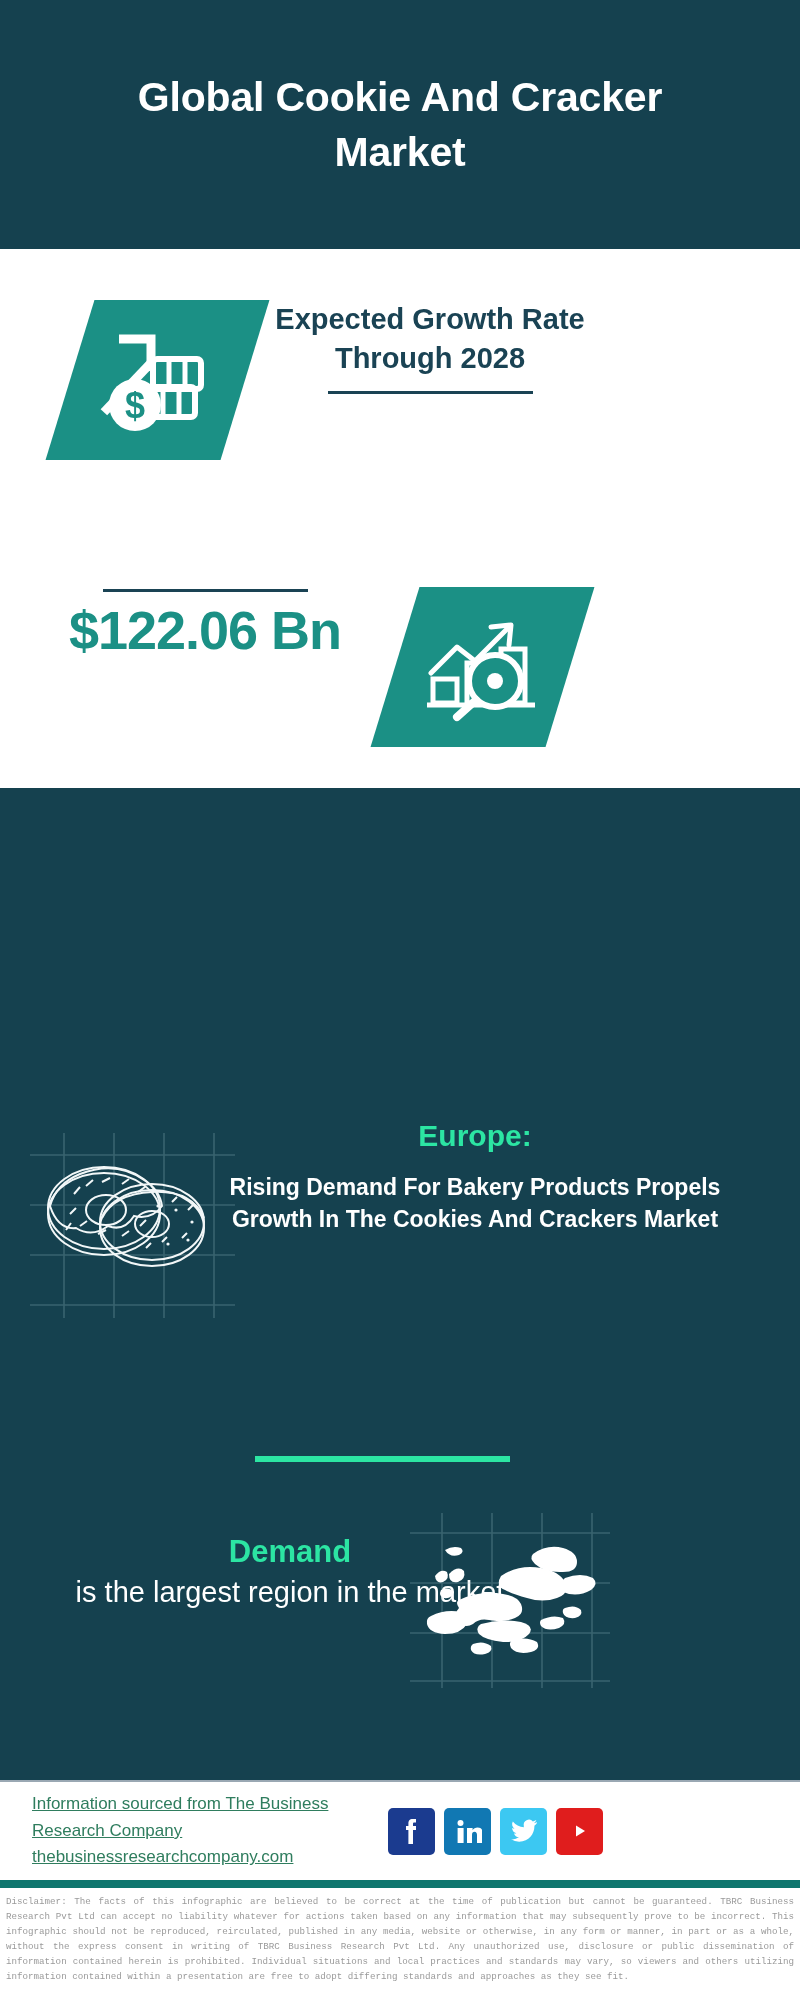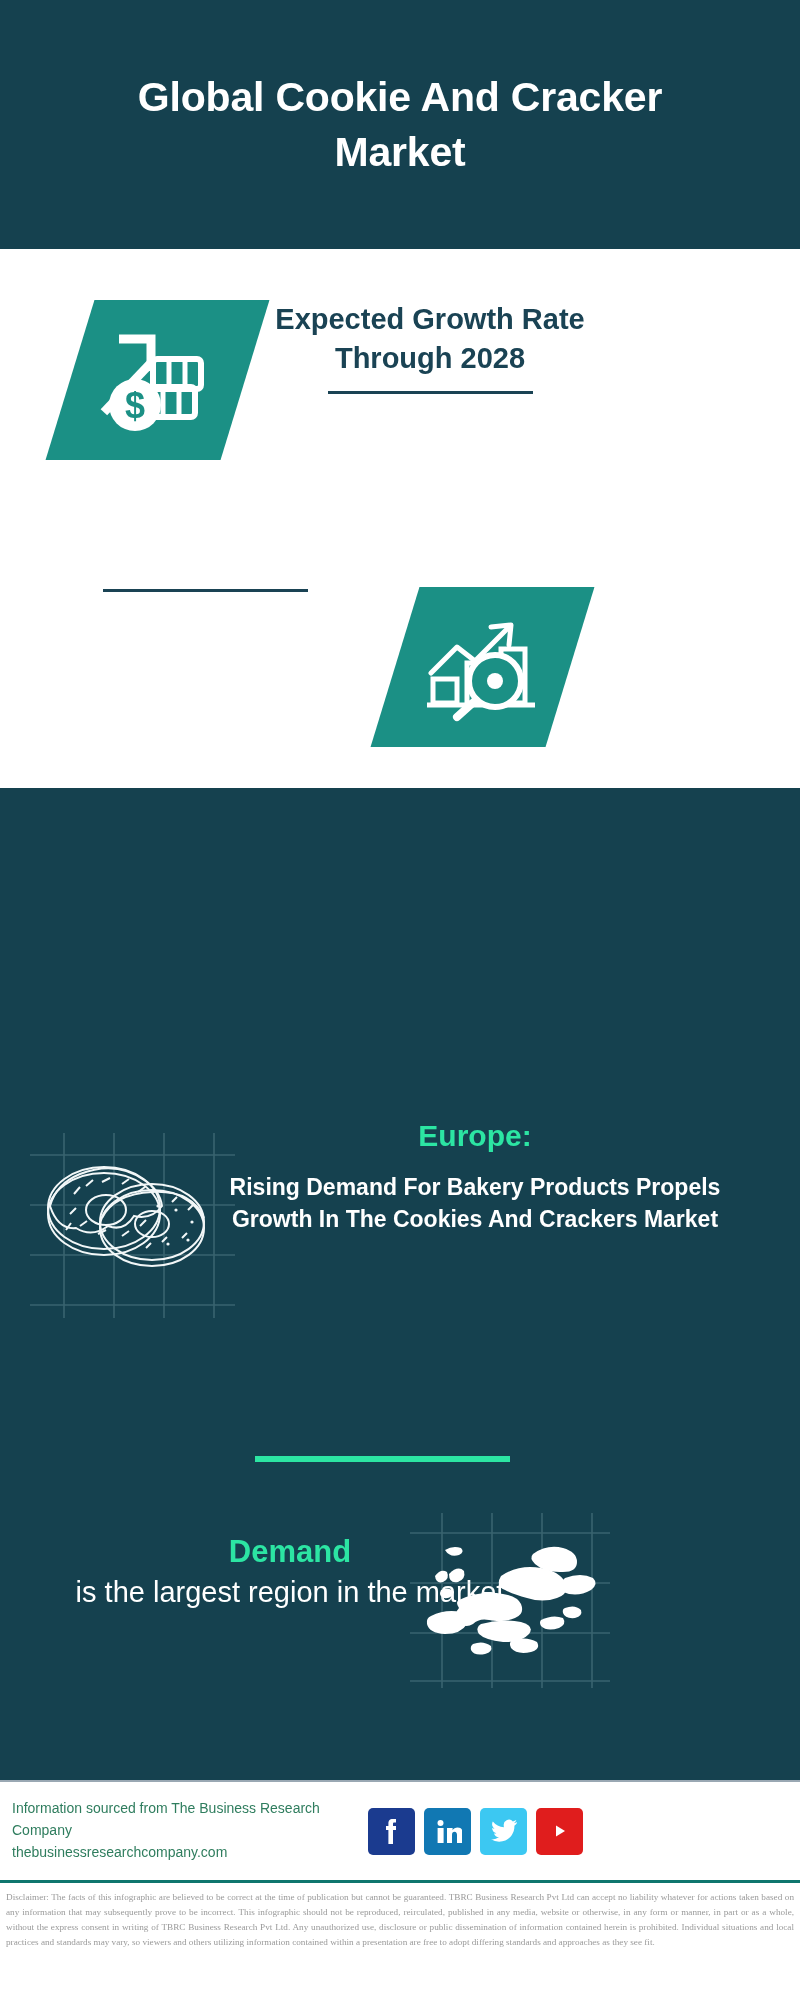--- a/index.html
+++ b/index.html
@@ -190,25 +190,26 @@
   .footer-bar {
     position: absolute;
     left: 0; top: 1780px;
     width: 800px; height: 100px;
     background: #ffffff;
     border-top: 2px solid #9aa8b3;
     display: flex;
     align-items: center;
   }
   .source-text {
-    margin-left: 12px;
+    margin-left: 32px;
     color: #2f7d5e;
-    font-size: 14px;
+    font-size: 17px;
     line-height: 1.55;
     width: 350px;
+    text-decoration: underline;
   }
   .social-row {
     display: flex;
     gap: 9px;
     margin-left: 6px;
   }
   .social {
     width: 47px; height: 47px;
     border-radius: 5px;
     display: flex;
@@ -218,27 +219,27 @@
   .sc-facebook { background: #1b3b8f; }
   .sc-linkedin { background: #1178b3; }
   .sc-twitter  { background: #3cc8f2; }
   .sc-youtube  { background: #e01d1d; }
 
   .disclaimer {
     position: absolute;
     left: 0; top: 1880px;
     width: 800px; height: 120px;
     background: #ffffff;
-    border-top: 3px solid #0f766e;
+    border-top: 8px solid #0f766e;
     padding: 7px 6px 0 6px;
     color: #9a9a9a;
     font-size: 9.2px;
     line-height: 1.62;
     text-align: justify;
-    font-family: Liberation Serif, serif;
+    font-family: Liberation Mono, monospace;
   }
 </style>
 </head>
 <body>
 
 <div class="page">
 
   <div class="header">
     <div class="header-title">Global Cookie And Cracker Market</div>
   </div>
@@ -265,20 +266,21 @@
     </div>
     <div class="growth-text">
       <div class="stat-title">Expected Growth Rate Through 2028</div>
       <div class="rule"></div>
     </div>
   </div>
 
   <div class="block-size">
     <div class="size-text">
       <div class="rule"></div>
+      <div class="stat-value">$122.06 Bn</div>
     </div>
     <div class="para para-chart">
       <svg width="120" height="112" viewBox="0 0 120 112" fill="none" stroke="#ffffff" stroke-width="5">
 
         <polyline points="8,62 34,36 52,50 84,18" fill="none" stroke-linecap="round" stroke-linejoin="round"></polyline>
         <polyline points="68,16 88,14 86,34" fill="none" stroke-linecap="round" stroke-linejoin="round"></polyline>
 
         <rect x="10" y="68" width="24" height="24" fill="none"></rect>
         <rect x="44" y="52" width="24" height="40" fill="none"></rect>
         <rect x="78" y="38" width="24" height="54" fill="none"></rect>

